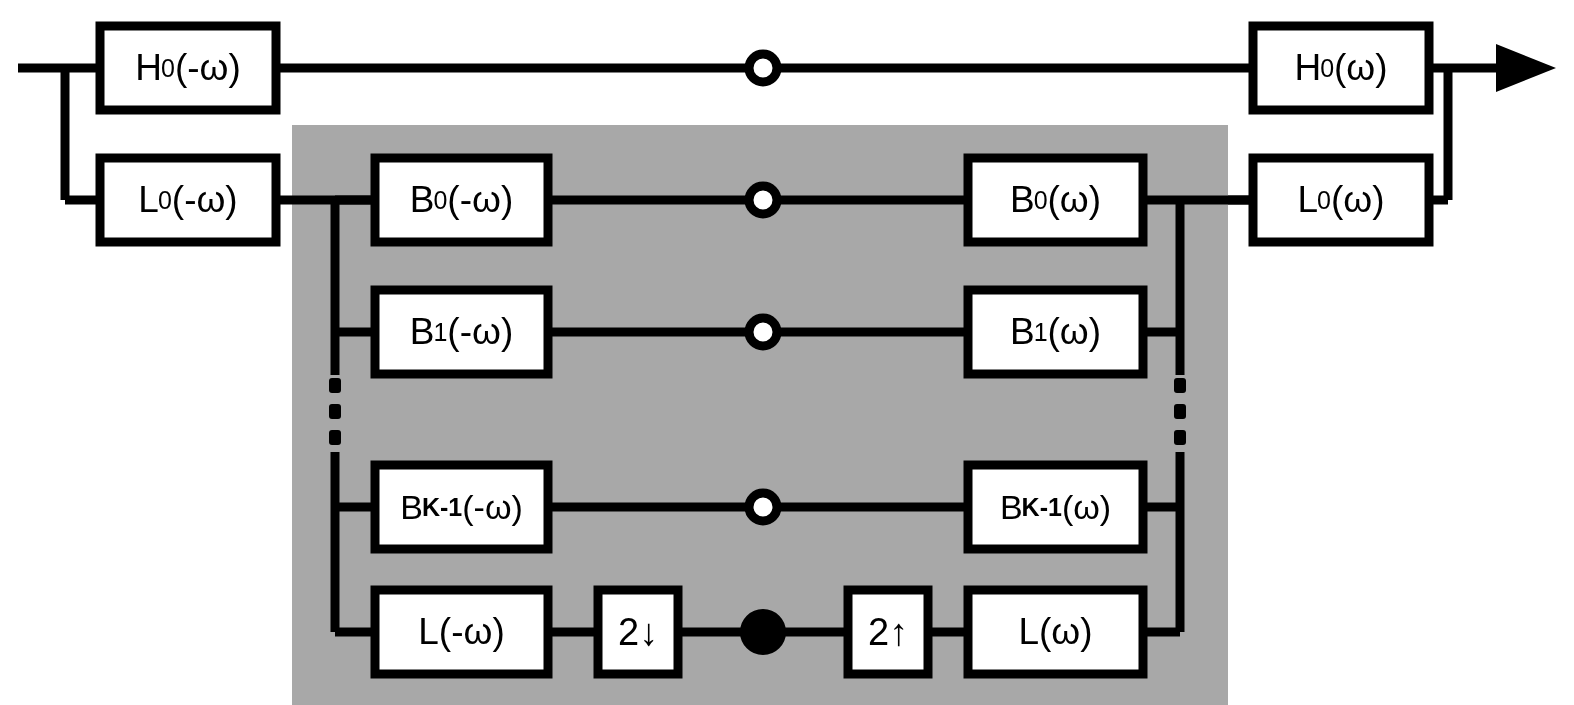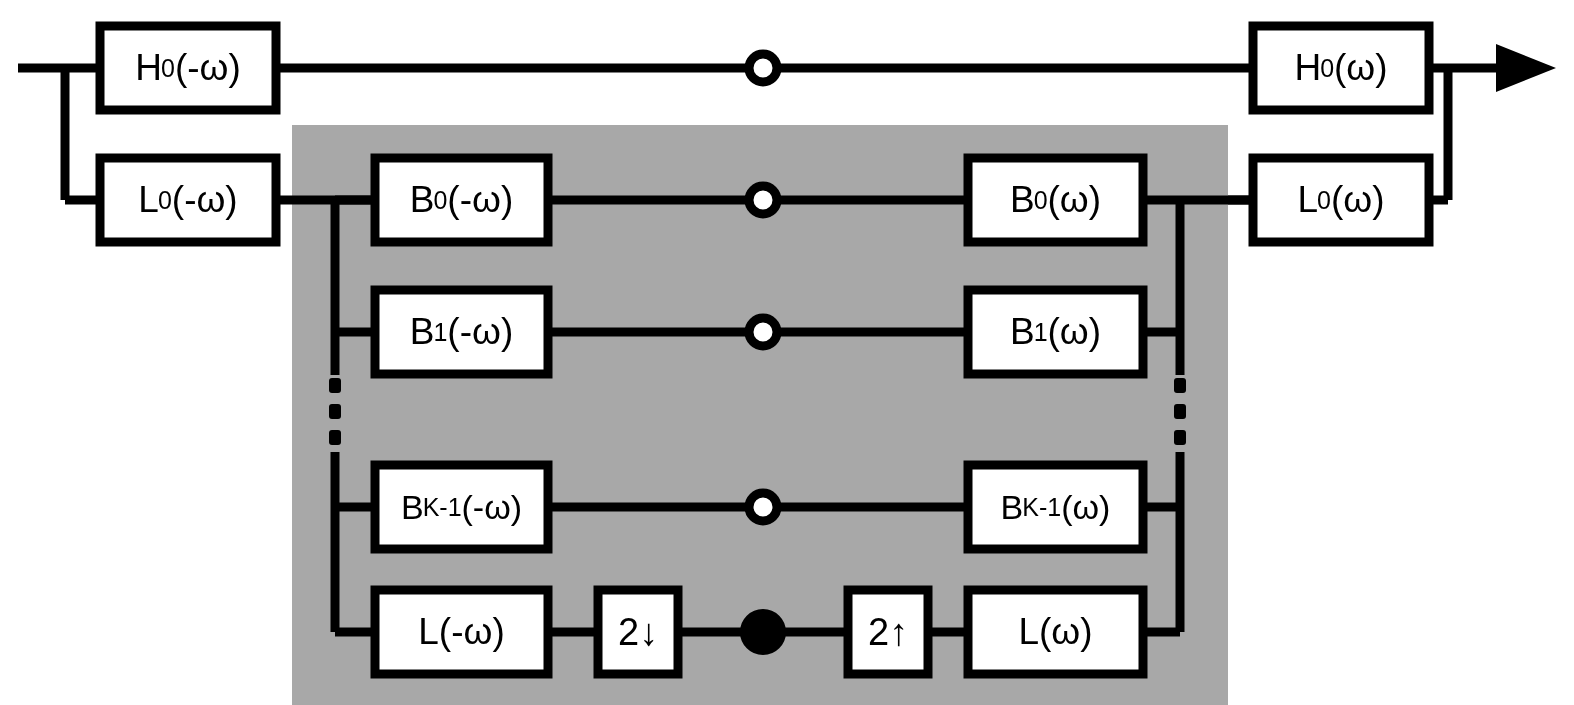--- a/index.html
+++ b/index.html
@@ -4,21 +4,21 @@
 <title>Filter Bank Block Diagram</title>
 <style>
   html,body{margin:0;padding:0;background:#ffffff;}
   body{font-family:"Liberation Sans", sans-serif;}
   #stage{position:relative;width:1574px;height:705px;background:#ffffff;overflow:hidden;}
   #stage svg{position:absolute;left:0;top:0;}
   .lbl{position:absolute;display:flex;align-items:center;justify-content:center;
        white-space:nowrap;pointer-events:none;color:#000;}
   .blk-text{font-size:37px;letter-spacing:0px;}
   .blk-text .sub{font-size:25px;vertical-align:-0.33em;margin-left:-1px;}
-  .blk-text .subb{font-size:25px;vertical-align:-0.33em;margin-left:-1px;font-weight:normal;}
+  .blk-text .subb{font-size:25px;vertical-align:-0.33em;margin-left:-1px;font-weight:bold;}
   .arrowglyph{font-size:38px;}
 </style>
 </head>
 <body>
 
 <div id="stage" style="background: rgb(255, 255, 255);">
 
   <svg width="1574" height="705" viewBox="0 0 1574 705">
 
     <rect id="panel" x="292" y="125" width="936" height="580" fill="#a8a8a8"></rect>

